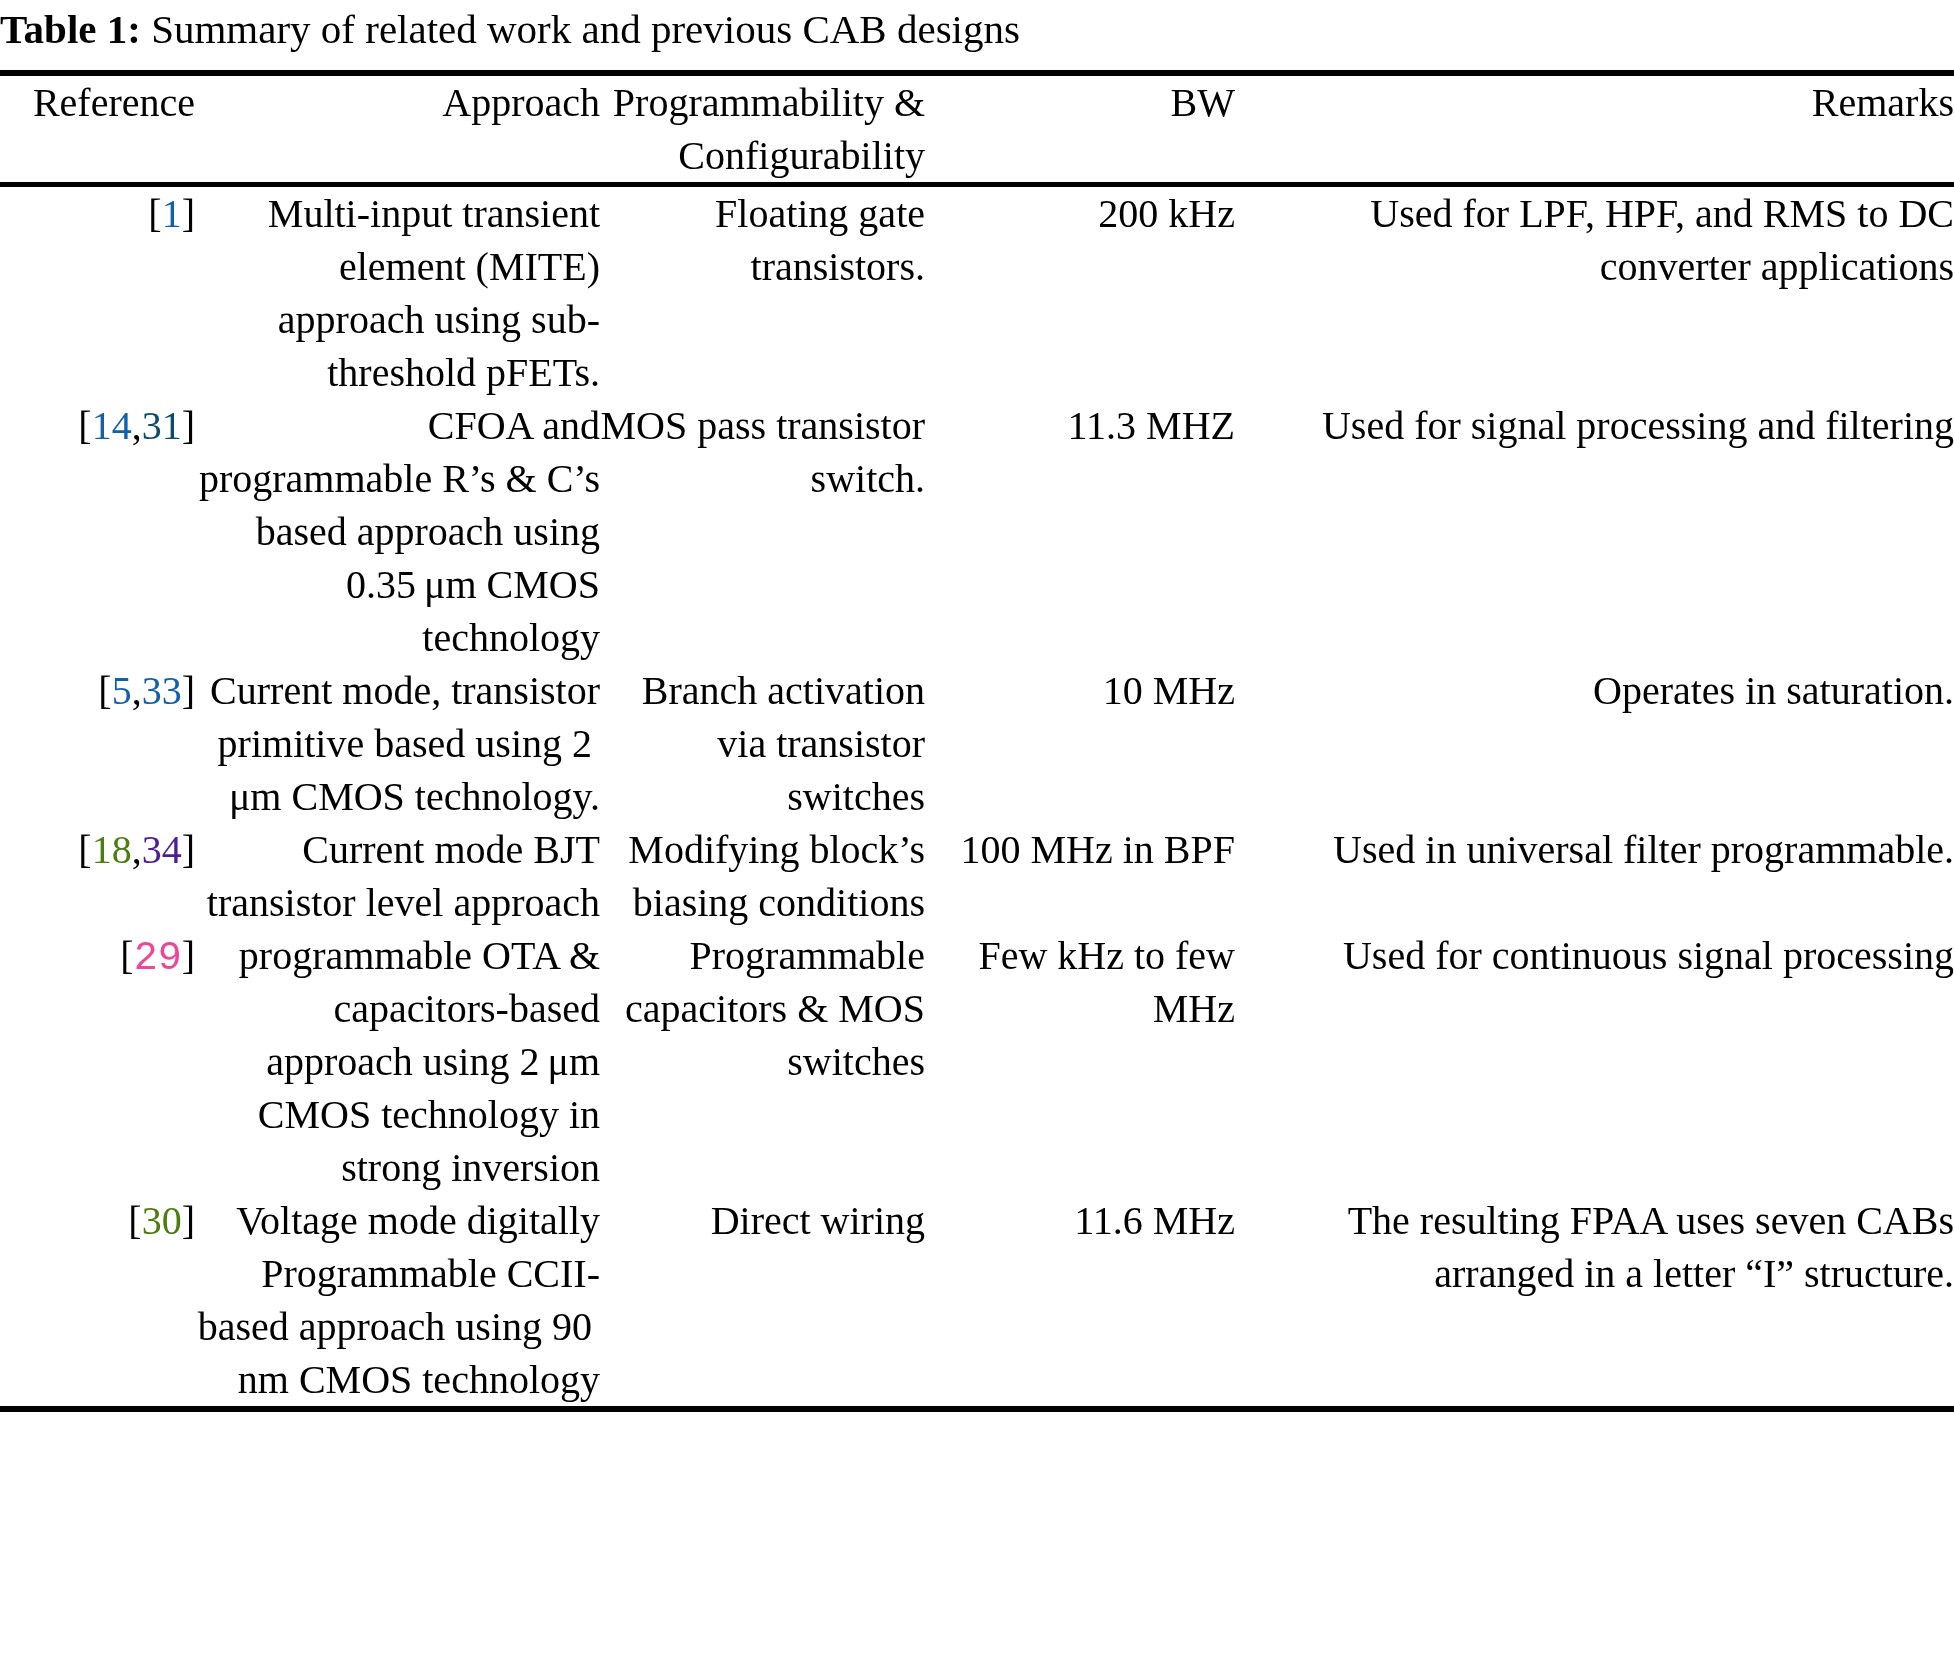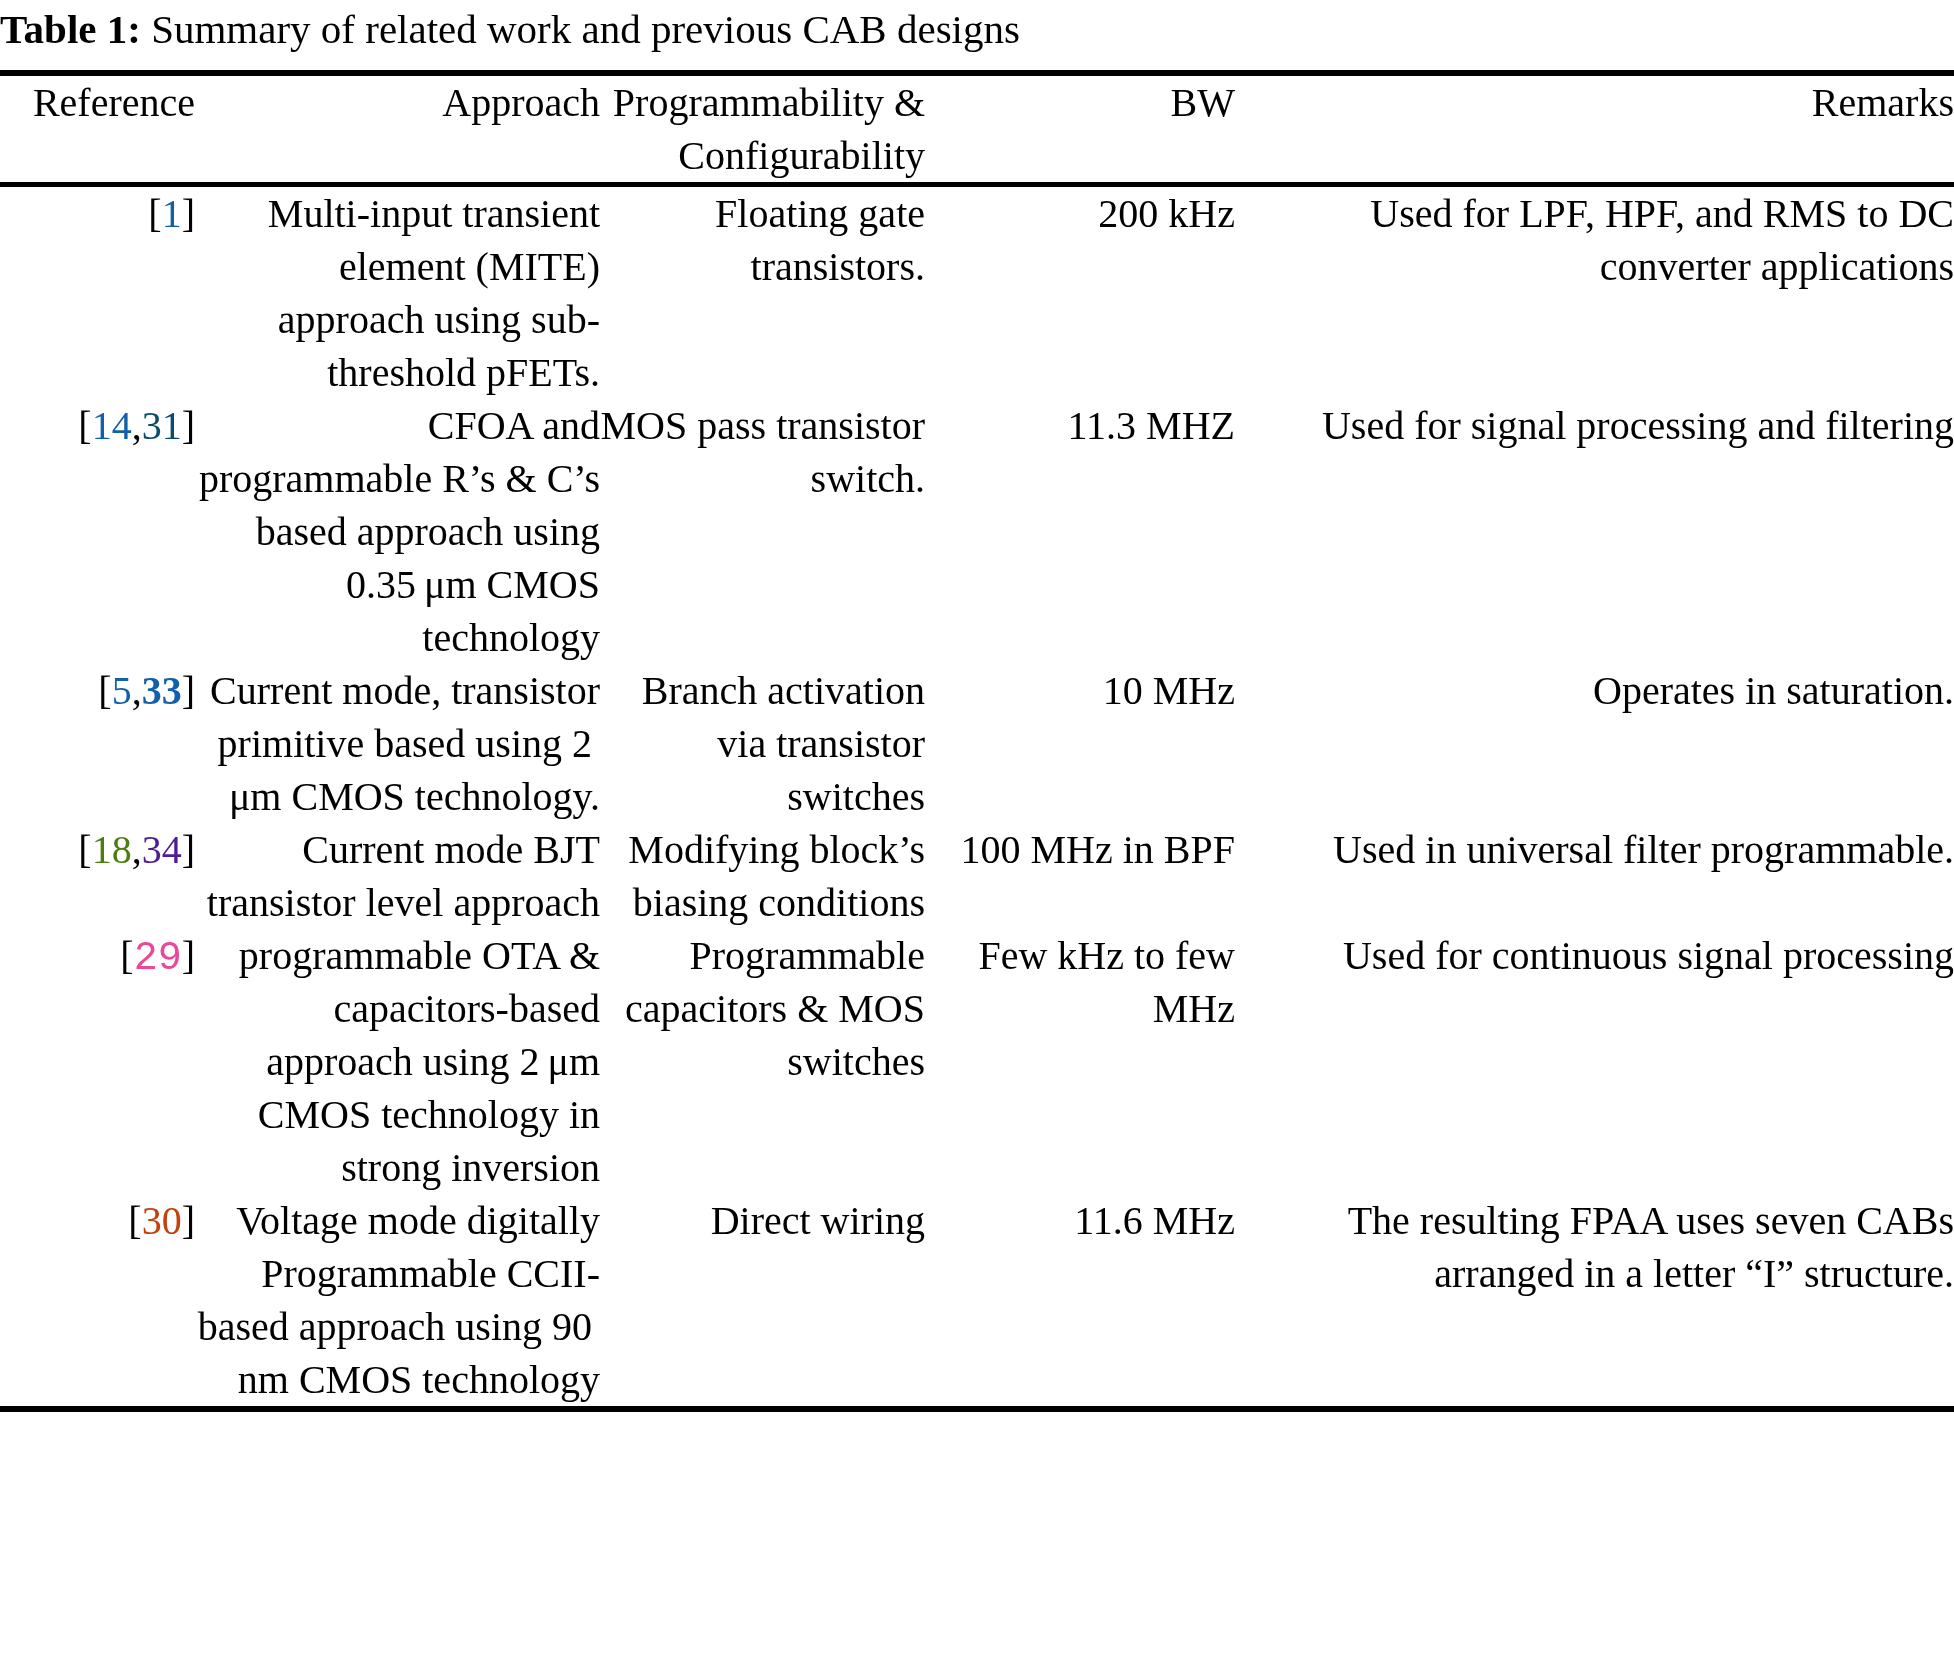--- a/index.html
+++ b/index.html
@@ -133,42 +133,42 @@
           <td class="cell">Used for LPF, HPF, and RMS to DC converter applications</td>
         </tr>
         <tr>
           <td class="cell"><span class="brk">[</span><span class="refnum" style="color: rgb(18, 96, 172);">14</span><span class="comma">,</span><span class="refnum" style="color: #0c4a6e;">31</span><span class="brk">]</span></td>
           <td class="cell">CFOA and programmable R’s &amp; C’s based approach using 0.35 μm CMOS technology</td>
           <td class="cell">MOS pass transistor switch.</td>
           <td class="cell">11.3 MHZ</td>
           <td class="cell">Used for signal processing and filtering</td>
         </tr>
         <tr>
-          <td class="cell"><span class="brk">[</span><span class="refnum" style="color: rgb(18, 96, 172);">5</span><span class="comma">,</span><span class="refnum" style="color: rgb(18, 96, 172); font-weight: bold;">33</span><span class="brk">]</span></td>
+          <td class="cell"><span class="brk">[</span><span class="refnum" style="color: rgb(18, 96, 172);">5</span><span class="comma">,</span><span class="refnum" style="color: rgb(18, 96, 172);">33</span><span class="brk">]</span></td>
           <td class="cell">Current mode, transistor primitive based using 2 μm CMOS technology.</td>
           <td class="cell">Branch activation via transistor switches</td>
           <td class="cell">10 MHz</td>
           <td class="cell">Operates in saturation.</td>
         </tr>
         <tr>
           <td class="cell"><span class="brk">[</span><span class="refnum" style="color: #4d7c0f;">18</span><span class="comma">,</span><span class="refnum" style="color: #4c1d95; margin-top: 8px;">34</span><span class="brk">]</span></td>
           <td class="cell">Current mode BJT transistor level approach</td>
           <td class="cell">Modifying block’s biasing conditions</td>
           <td class="cell">100 MHz in BPF</td>
           <td class="cell">Used in universal filter programmable.</td>
         </tr>
         <tr>
           <td class="cell"><span class="brk">[</span><span class="refnum" style="color: #ec4899; font-family: Liberation Mono, monospace;">29</span><span class="brk">]</span></td>
           <td class="cell">programmable OTA &amp; capacitors-based approach using 2 μm CMOS technology in strong inversion</td>
           <td class="cell">Programmable capacitors &amp; MOS switches</td>
           <td class="cell">Few kHz to few MHz</td>
           <td class="cell">Used for continuous signal processing</td>
         </tr>
         <tr>
-          <td class="cell"><span class="brk">[</span><span class="refnum" style="color: #c2410c;">30</span><span class="brk">]</span></td>
+          <td class="cell"><span class="brk">[</span><span class="refnum" style="color: #4d7c0f;">30</span><span class="brk">]</span></td>
           <td class="cell">Voltage mode digitally Programmable CCII-based approach using 90 nm CMOS technology</td>
           <td class="cell">Direct wiring</td>
           <td class="cell">11.6 MHz</td>
           <td class="cell">The resulting FPAA uses seven CABs arranged in a letter “I” structure.</td>
         </tr>
       </tbody>
   </table>
 
   <div class="rule rule-bottom"></div>
 

